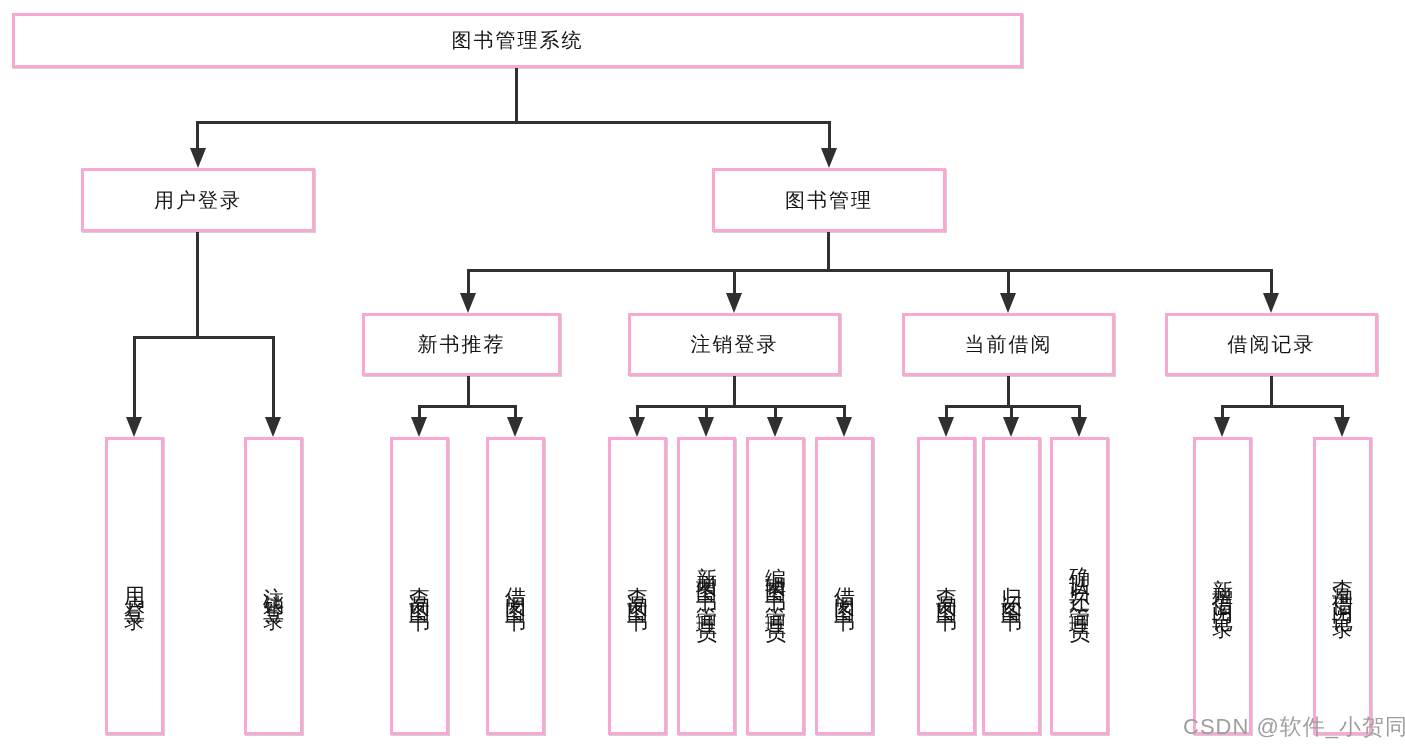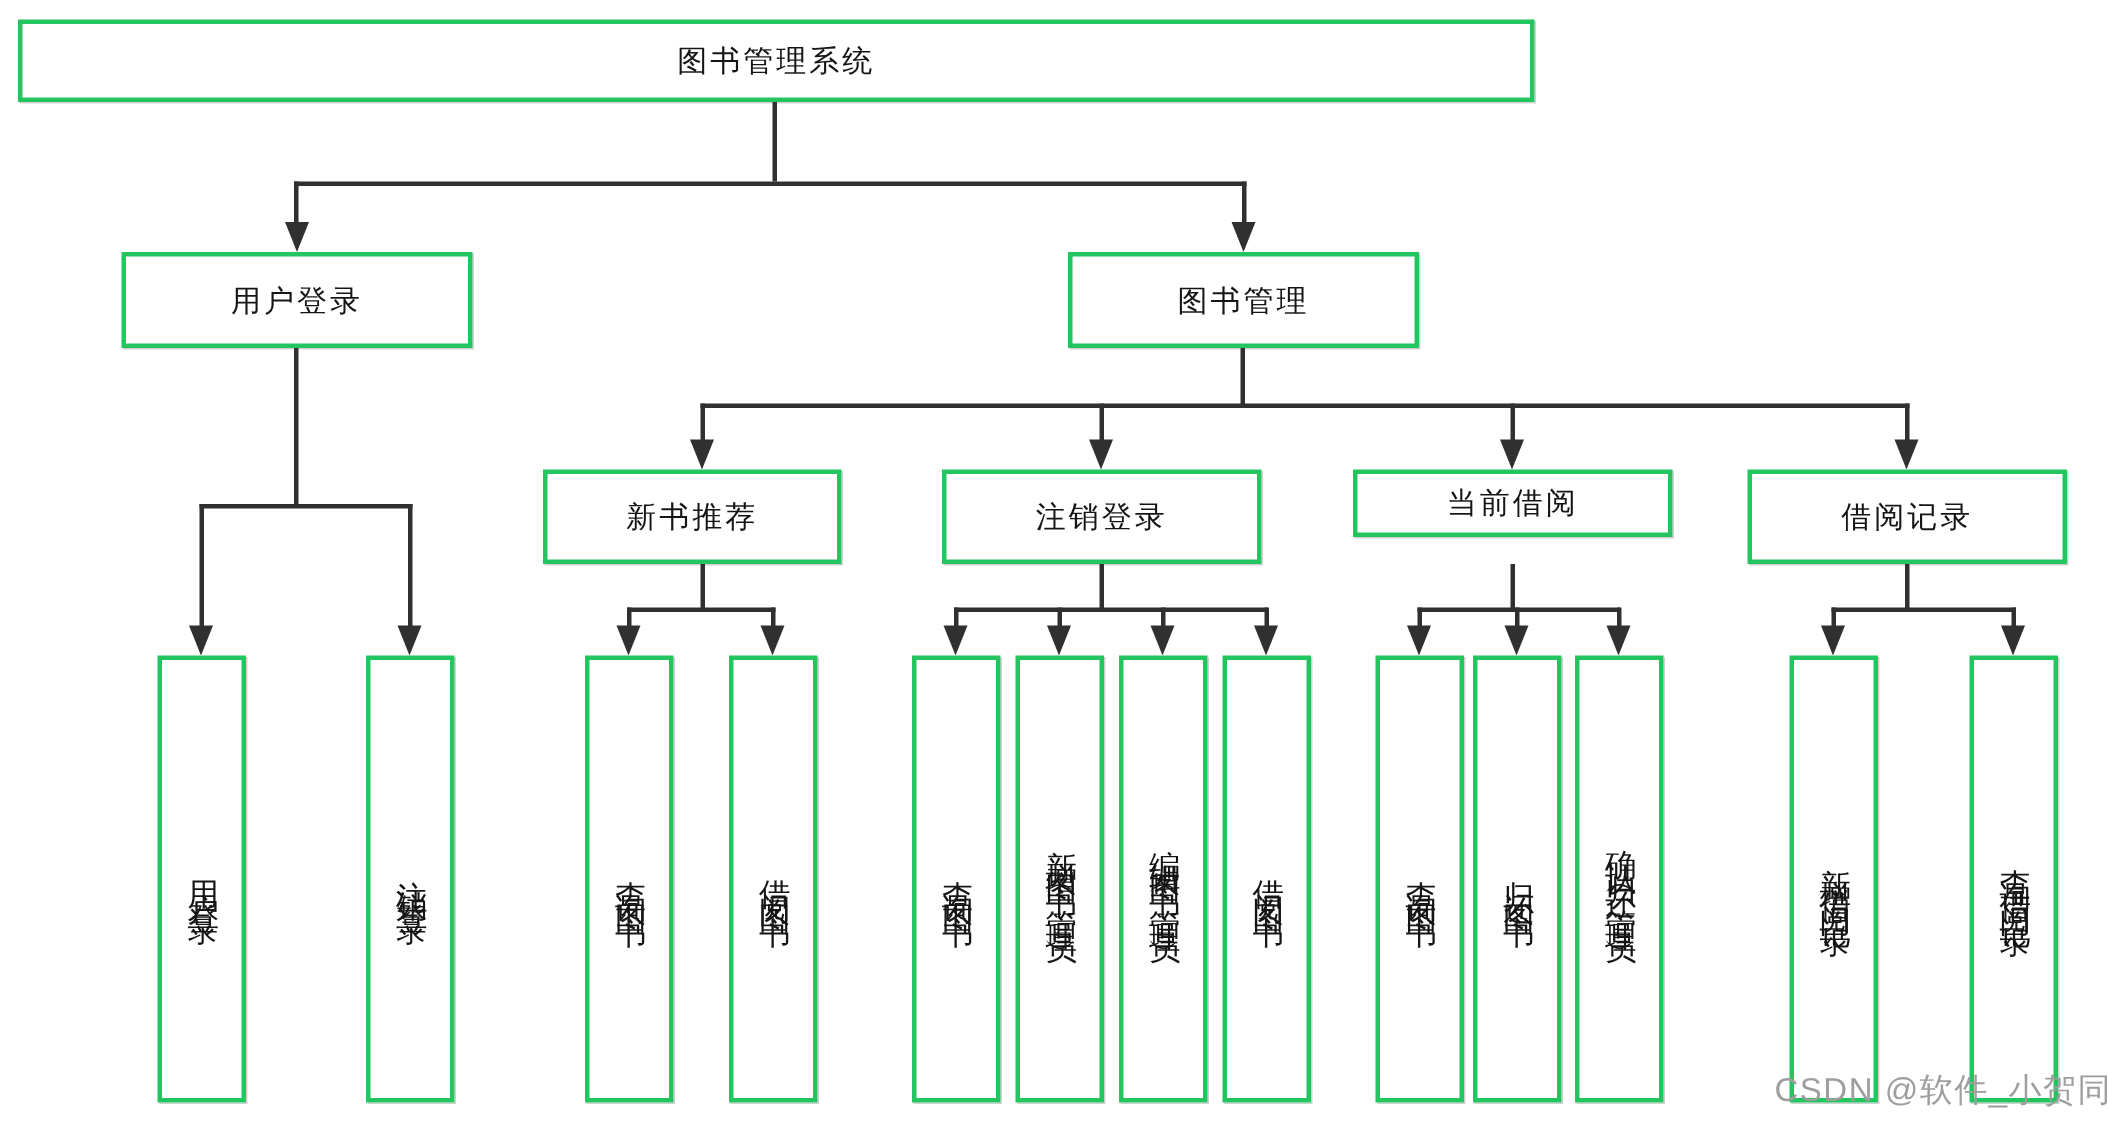--- a/index.html
+++ b/index.html
@@ -2,21 +2,21 @@
 <html><head>
 <meta charset="utf-8">
 <style>
   html,body{margin:0;padding:0;background:#ffffff;}
   .canvas{
     position:relative;width:1405px;height:747px;background:#ffffff;overflow:hidden;
     font-family:"Liberation Sans","DejaVu Sans",sans-serif;
   }
   .node{
     position:absolute;box-sizing:border-box;background:#ffffff;
-    border:3px solid #22c55e;box-shadow:1px 1px 0 rgba(150,150,150,.45);
+    border:3px solid #f9a8d4;box-shadow:1px 1px 0 rgba(150,150,150,.45);
     color:#151515;
   }
   .hnode{display:flex;align-items:center;justify-content:center;
     font-size:20px;letter-spacing:2px;}
   .leaf{position:absolute;}
   .leaf .vtext{
     position:absolute;left:50%;top:50%;transform:translate(-50%,-50%);
     writing-mode:vertical-rl;text-orientation:mixed;
     font-size:21px;letter-spacing:8px;line-height:1.15;white-space:nowrap;
     color:#151515;
@@ -71,21 +71,21 @@
   <div class="ahead" style="left:1000px;top:293px;"></div>
   <div class="vline" style="left:1270px;top:269px;height:27px;"></div>
   <div class="ahead" style="left:1263px;top:293px;"></div>
 
   <div class="node hnode" style="left:362px;top:313px;width:199px;height:63px;">
     <span>新书推荐</span>
   </div>
   <div class="node hnode" style="left:628px;top:313px;width:213px;height:63px;">
     <span>注销登录</span>
   </div>
-  <div class="node hnode" style="left:902px;top:313px;width:213px;height:45px;">
+  <div class="node hnode" style="left:902px;top:313px;width:213px;height:63px;">
     <span>当前借阅</span>
   </div>
   <div class="node hnode" style="left:1165px;top:313px;width:213px;height:63px;">
     <span>借阅记录</span>
   </div>
 
   <div class="vline" style="left:467px;top:376px;height:31px;"></div>
   <div class="hline" style="left:418px;top:405px;width:99px;"></div>
   <div class="vline" style="left:418px;top:405px;height:14px;"></div>
   <div class="ahead" style="left:411px;top:417px;"></div>

